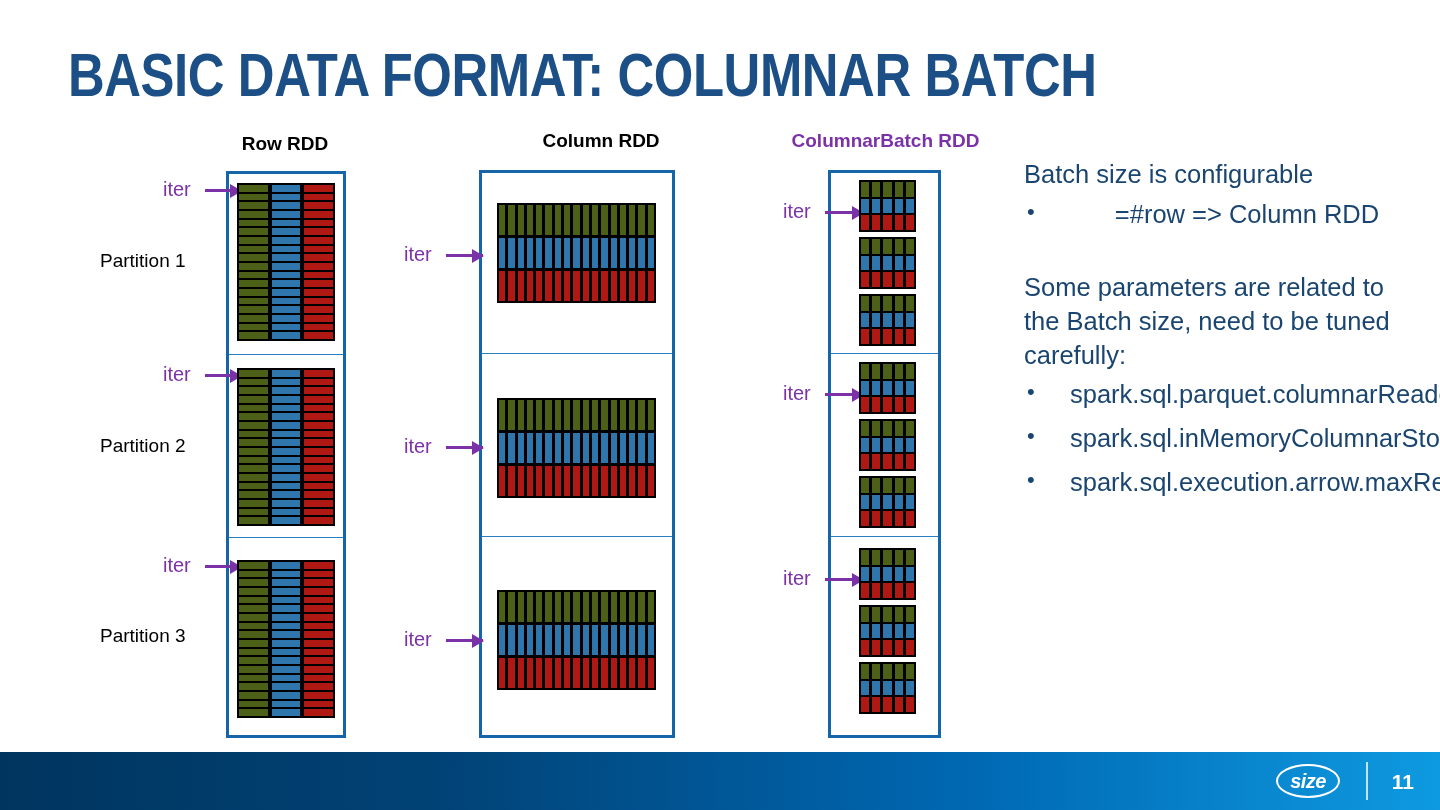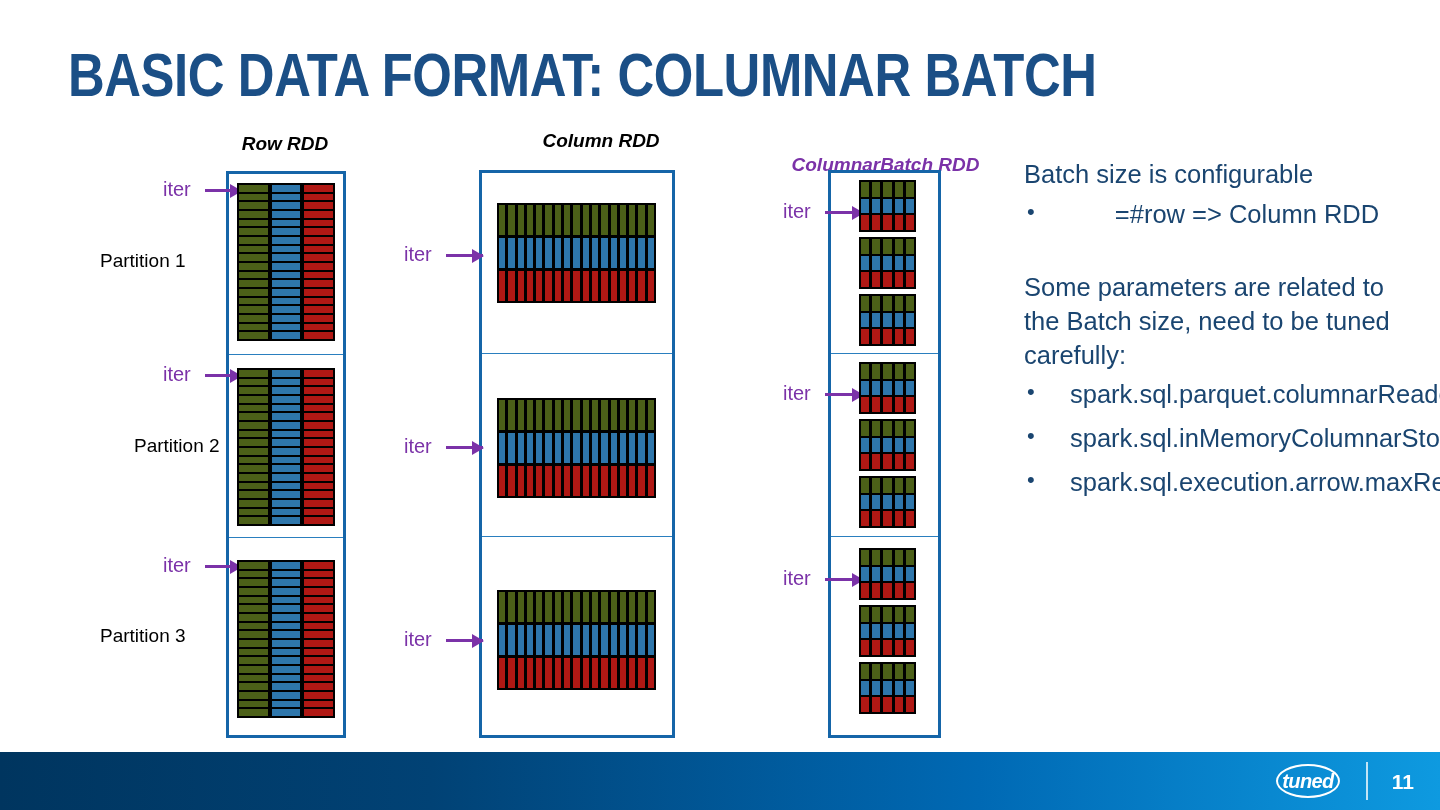--- a/index.html
+++ b/index.html
@@ -41,21 +41,20 @@
     height: 760px;
   }
 
   .col-head {
     position: absolute;
     font-size: 19px;
     font-weight: 700;
     color: #000000;
     white-space: nowrap;
     text-align: center;
-    font-style: italic;
   }
   .col-head.purple { color: #7b32a8; }
 
   
   .rdd-box {
     position: absolute;
     border: 3px solid #1565a8;
     background: #ffffff;
     box-sizing: border-box;
   }
@@ -235,29 +234,29 @@
 </style>
 </head>
 <body>
 
 <div id="slide-title">BASIC DATA FORMAT: COLUMNAR BATCH</div>
 
 <div id="diagram">
 
   <div class="col-head" style="left:200px; top:133px; width:170px;">Row RDD</div>
   <div class="col-head" style="left:516px; top:130px; width:170px;">Column RDD</div>
-  <div class="col-head purple" style="left:773px; top:130px; width:225px;margin-top:24px;">ColumnarBatch RDD</div>
+  <div class="col-head purple" style="left:773px; top:130px; width:225px;">ColumnarBatch RDD</div>
 
   <div class="rdd-box" style="left:226px; top:171px; width:120px; height:567px;">
     <div class="rdd-divider" style="top:180px;"></div>
     <div class="rdd-divider" style="top:363px;"></div>
   </div>
 
   <div class="part-label" style="left:100px; top:250px;">Partition 1</div>
-  <div class="part-label" style="left:100px; top:435px;margin-left:34px;">Partition 2</div>
+  <div class="part-label" style="left:100px; top:435px;">Partition 2</div>
   <div class="part-label" style="left:100px; top:625px;">Partition 3</div>
 
   <div class="iter-label" style="left:163px; top:178px;">iter</div>
   <div class="iter-arrow" style="left:205px; top:189px; width:36px;"></div>
 
   <div class="iter-label" style="left:163px; top:363px;">iter</div>
   <div class="iter-arrow" style="left:205px; top:374px; width:36px;"></div>
 
   <div class="iter-label" style="left:163px; top:554px;">iter</div>
   <div class="iter-arrow" style="left:205px; top:565px; width:36px;"></div>
@@ -880,15 +879,15 @@
   <p class="para">Some parameters are related to the Batch size, need to be tuned carefully:</p>
 
   <ul class="bullets">
     <li>spark.sql.parquet.columnarReaderBatchSize</li>
     <li>spark.sql.inMemoryColumnarStorage.batchSize</li>
     <li>spark.sql.execution.arrow.maxRecordsPerBatch</li>
   </ul>
 </div>
 
 <div id="footer-bar"></div>
-<div id="intel-logo">tuned</div>
+<div id="intel-logo">size</div>
 <div id="footer-divider"></div>
 <div id="page-number">11</div>
 
 </body></html>

